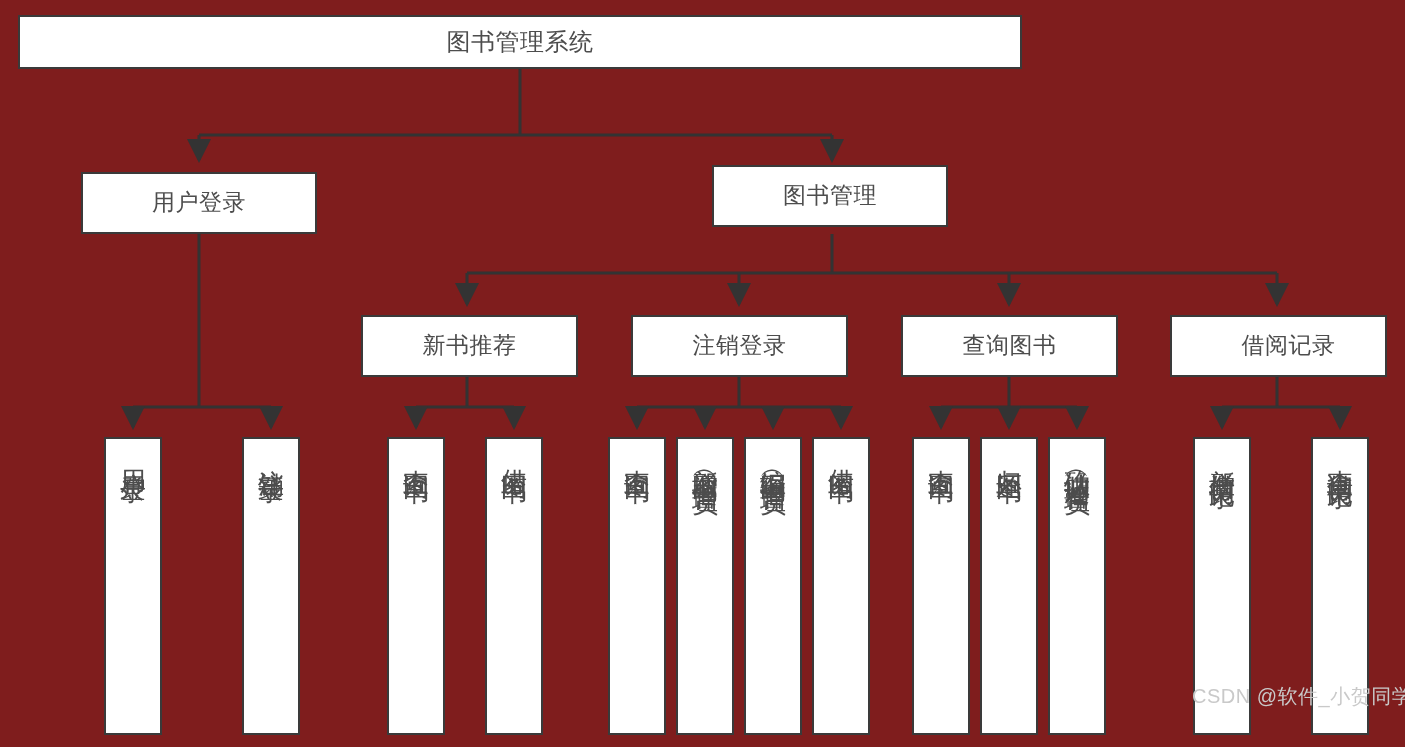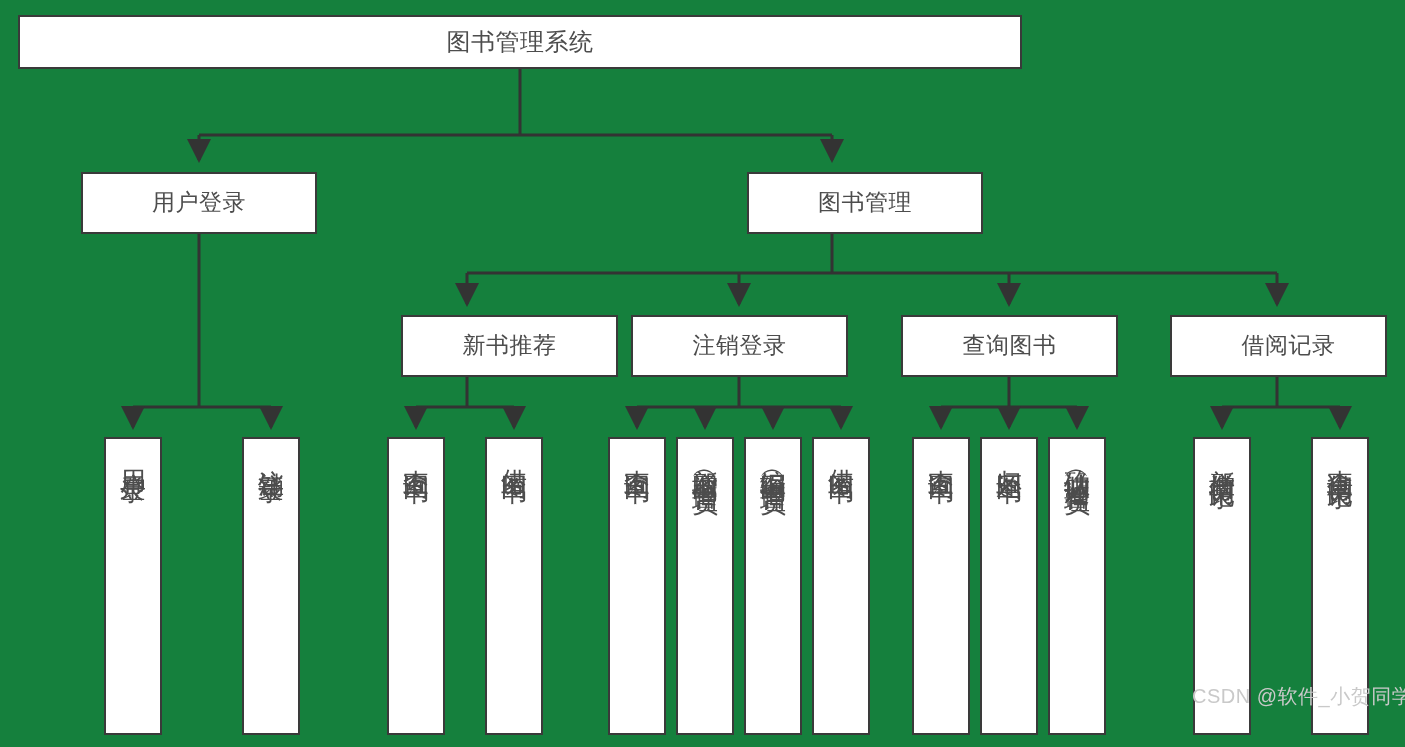--- a/index.html
+++ b/index.html
@@ -7,21 +7,21 @@
     padding: 0;
     background: #ffffff;
   }
   body {
     font-family: "Liberation Sans", "DejaVu Sans", sans-serif;
   }
   #diagram-root {
     position: relative;
     width: 1405px;
     height: 747px;
-    background: #15803d;
+    background: #7f1d1d;
     overflow: hidden;
   }
   #edges-layer {
     position: absolute;
     left: 0;
     top: 0;
     width: 1405px;
     height: 747px;
     pointer-events: none;
   }
@@ -126,25 +126,25 @@
     </g>
   </svg>
 
   <div class="node horiz root" style="left:18px; top:15px; width:1004px; height:54px;">
     <span class="label">图书管理系统</span>
   </div>
 
   <div class="node horiz" style="left:81px; top:172px; width:236px; height:62px;">
     <span class="label">用户登录</span>
   </div>
-  <div class="node horiz" style="left:712px; top:172px; width:236px; height:62px;margin-left:35px;">
+  <div class="node horiz" style="left:712px; top:165px; width:236px; height:62px;">
     <span class="label">图书管理</span>
   </div>
 
-  <div class="node horiz" style="left:361px; top:315px; width:217px; height:62px;margin-left:40px;">
+  <div class="node horiz" style="left:361px; top:315px; width:217px; height:62px;">
     <span class="label">新书推荐</span>
   </div>
   <div class="node horiz" style="left:631px; top:315px; width:217px; height:62px;">
     <span class="label">注销登录</span>
   </div>
   <div class="node horiz" style="left:901px; top:315px; width:217px; height:62px;">
     <span class="label">查询图书</span>
   </div>
   <div class="node horiz" style="left:1170px; top:315px; width:217px; height:62px;padding-left:20px;">
     <span class="label">借阅记录</span>

